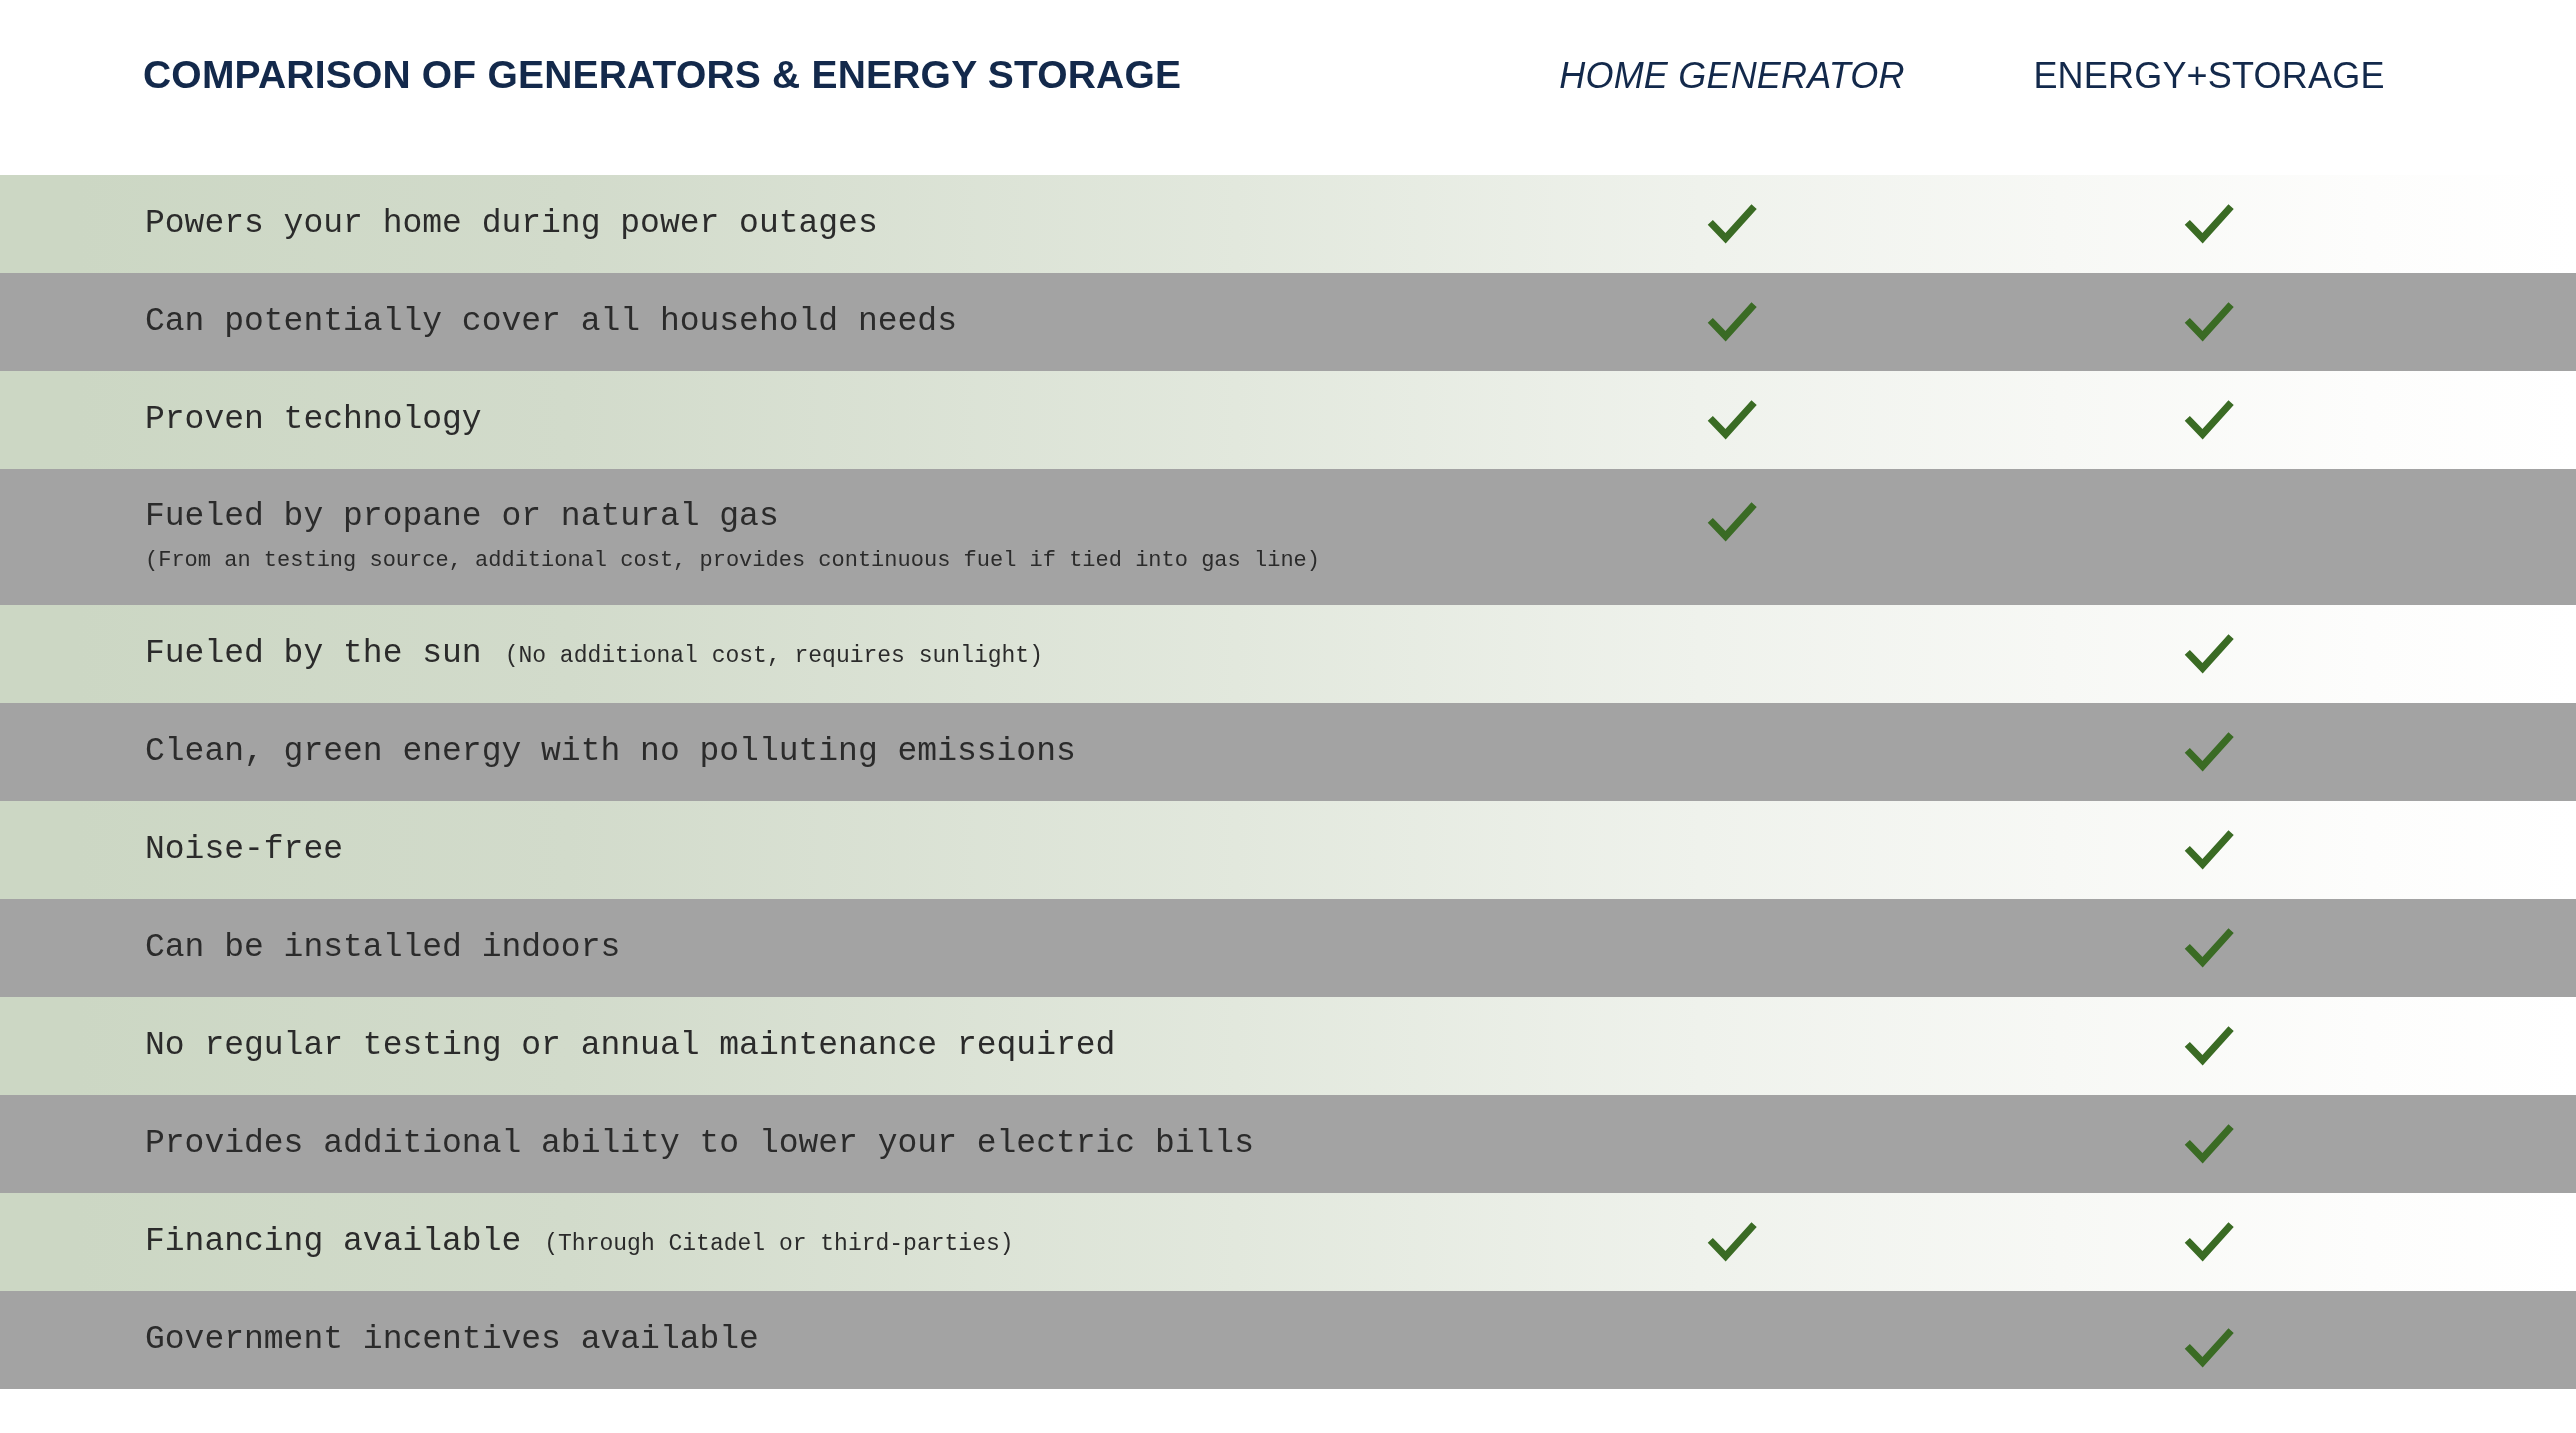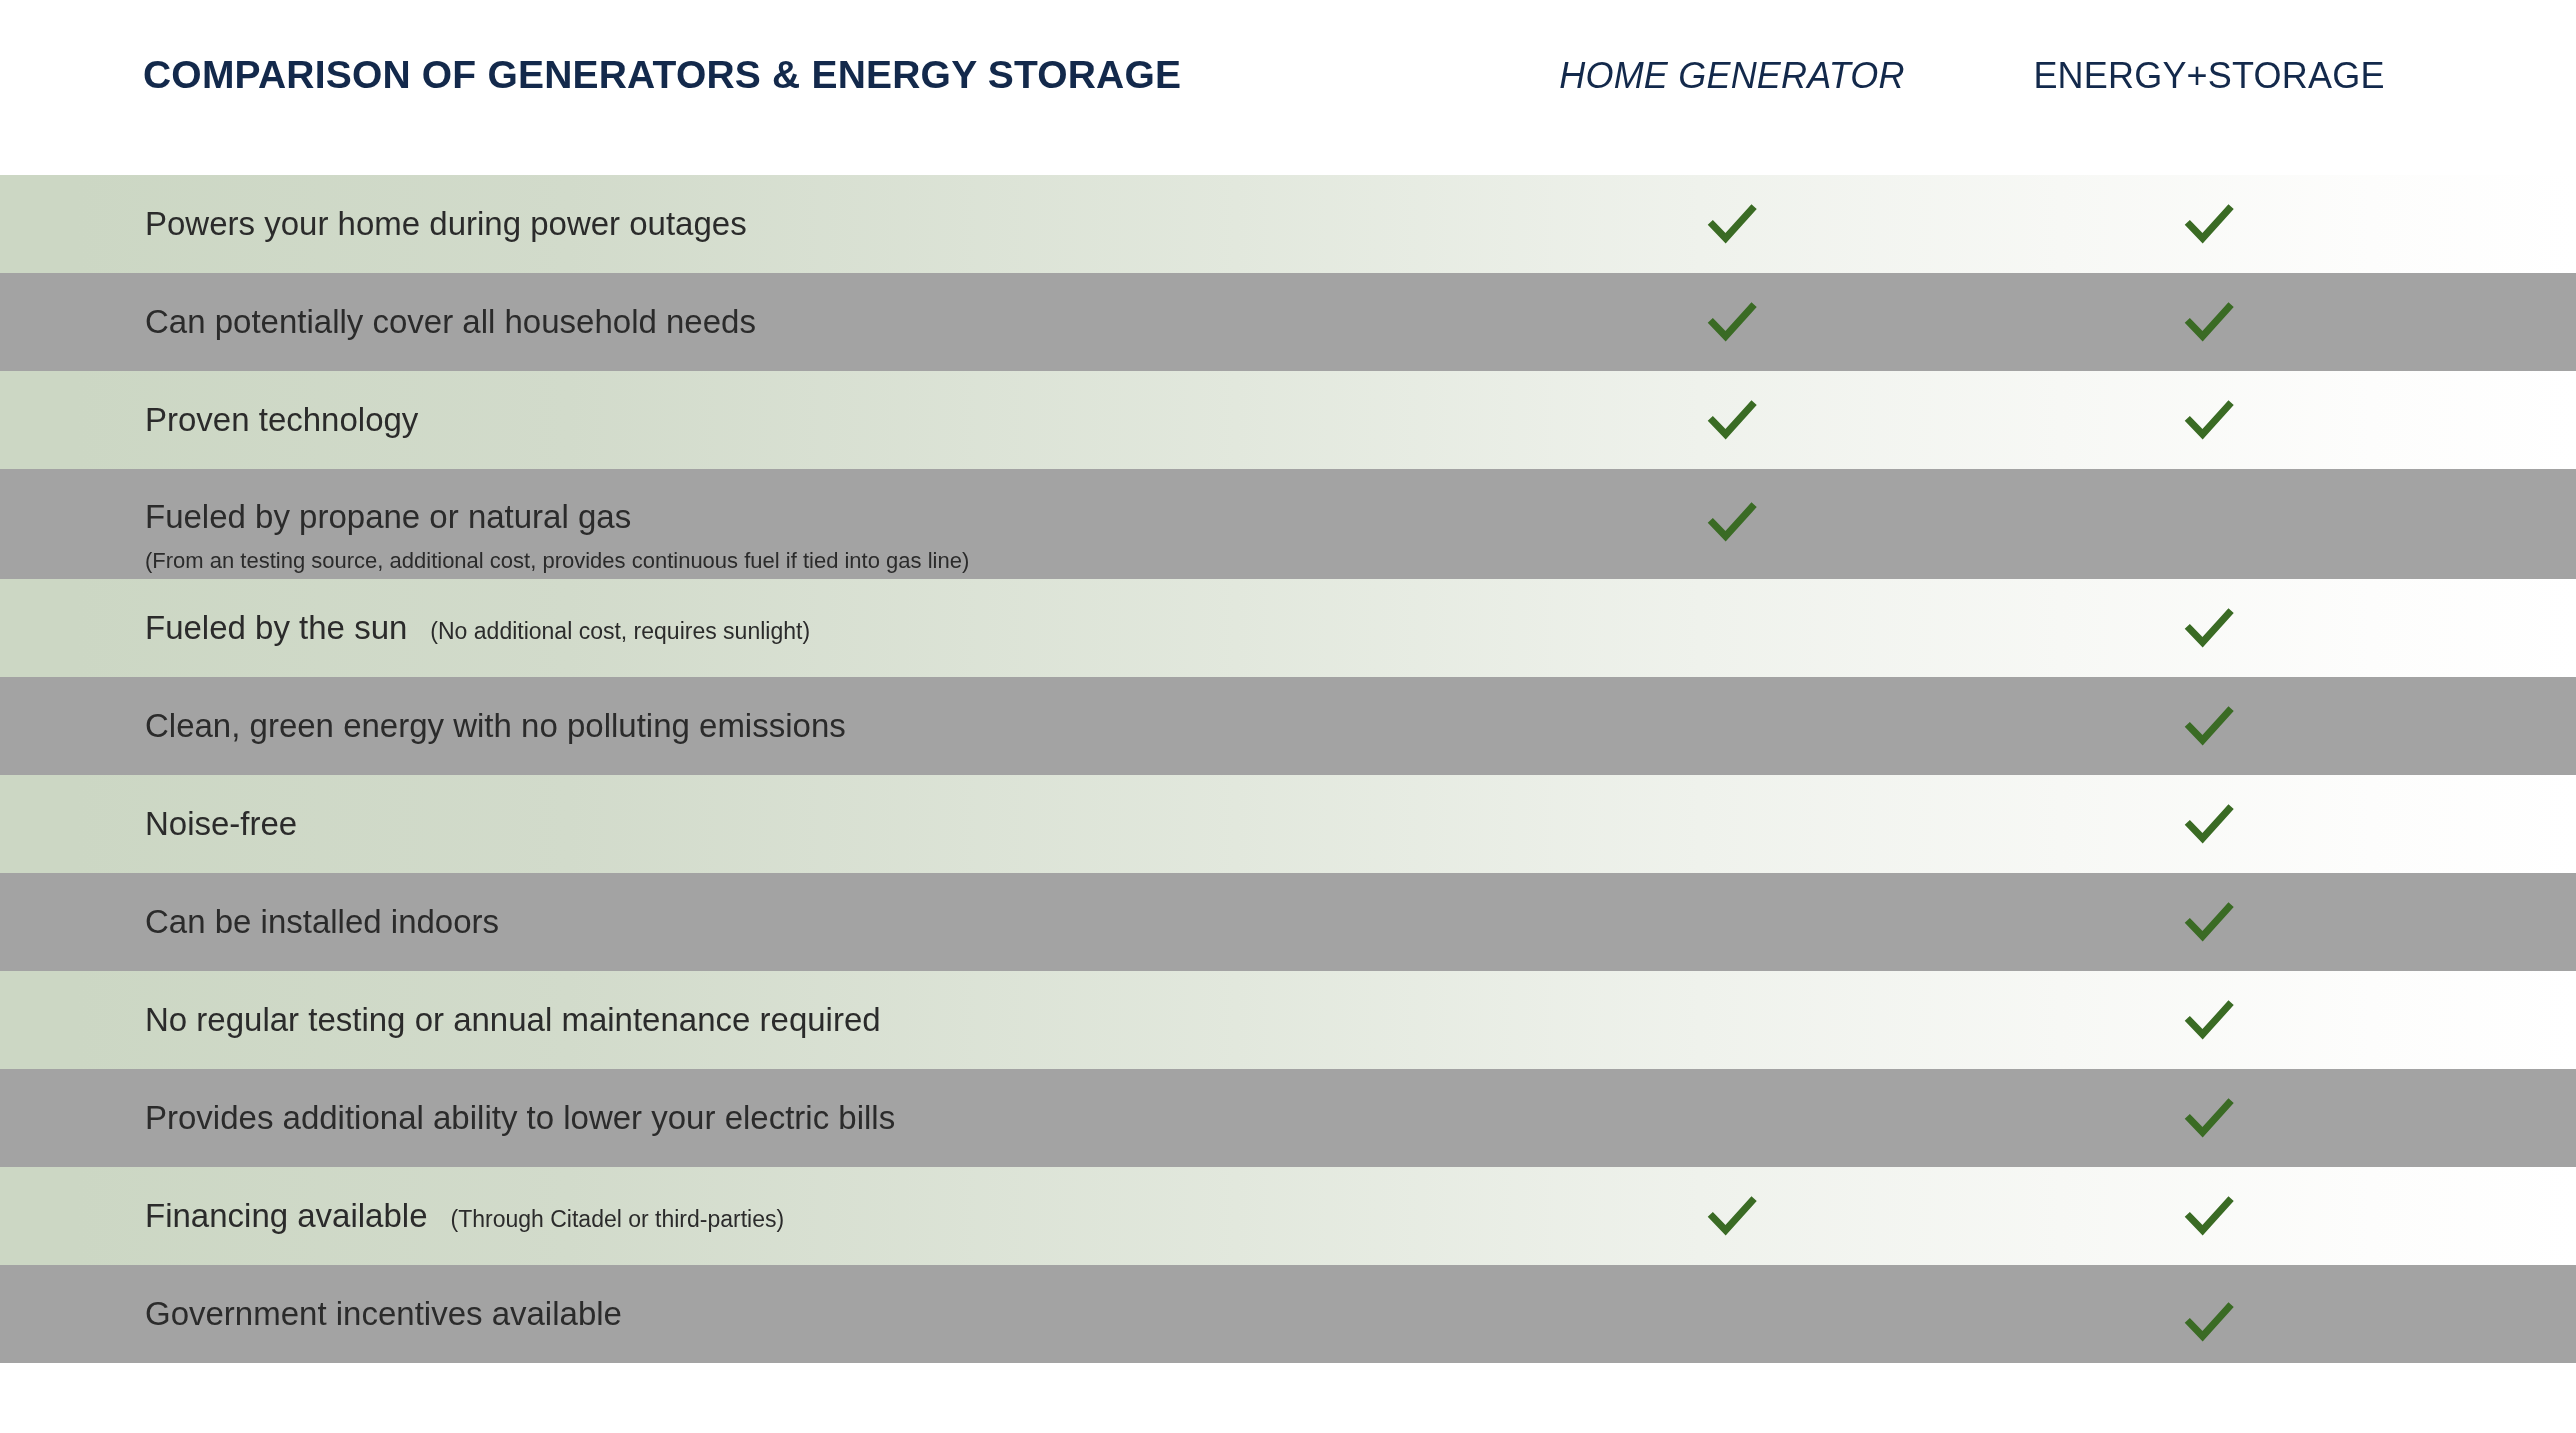--- a/index.html
+++ b/index.html
@@ -42,28 +42,29 @@
     transform: translateX(-50%);
     letter-spacing: 0.2px;
   }
   .col-head.gen  { left: 1732px; font-style: italic; }
   .col-head.sol  { left: 2209px; }
 
   
   .rows {
     position: relative;
     width: 2576px;
+    font-family: Liberation Mono, monospace;
   }
   .row {
     position: relative;
     width: 2576px;
     height: 98px;
     box-sizing: border-box;
   }
-  .row.tall { height: 110px; }
+  .row.tall { height: 136px; }
 
   .row.striped {
     background: linear-gradient(to right,
         #ccd7c4 0%,
         #ccd7c4 3%,
         #d2dbcb 22%,
         #e2e8dd 48%,
         #eff2ec 66%,
         #f7f8f5 80%,
         #fdfdfc 92%,

